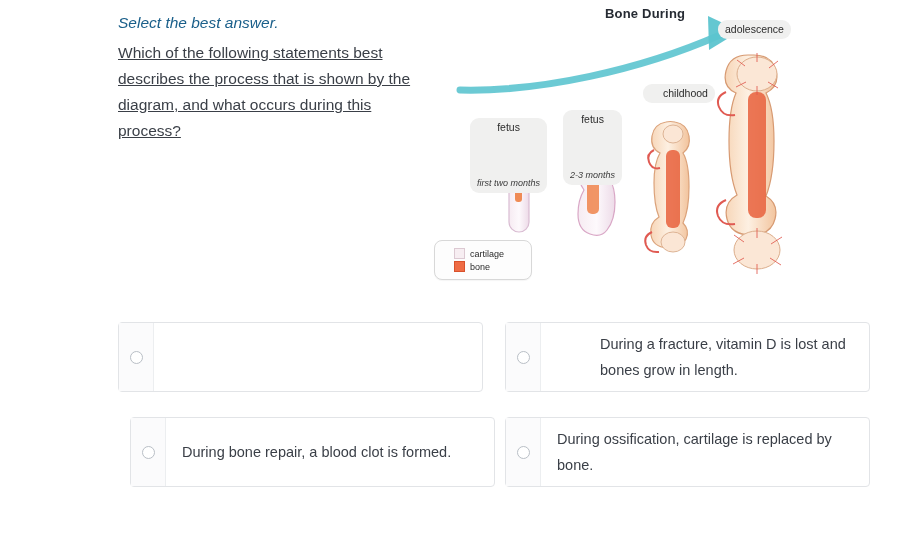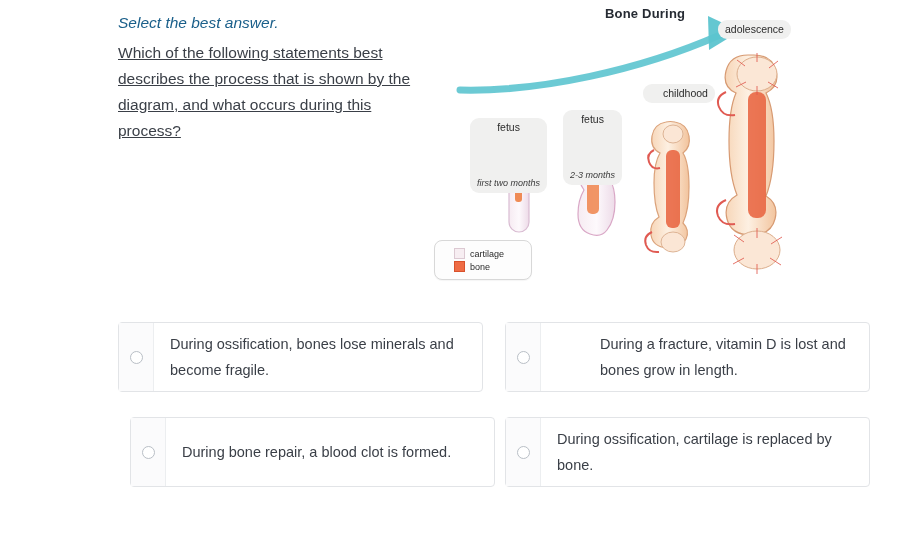--- a/index.html
+++ b/index.html
@@ -250,21 +250,20 @@
       </div>
     </div>
   </div>
 
   <div class="options">
 
     <div class="option option-0">
       <div class="radio-cell">
         <span class="radio"></span>
       </div>
-      <div class="option-text">During ossification, bones lose minerals and become fragile.</div>
     </div>
 
     <div class="option option-1">
       <div class="radio-cell">
         <span class="radio"></span>
       </div>
       <div class="option-text">During a fracture, vitamin D is lost and bones grow in length.</div>
     </div>
 
     <div class="option option-2">

